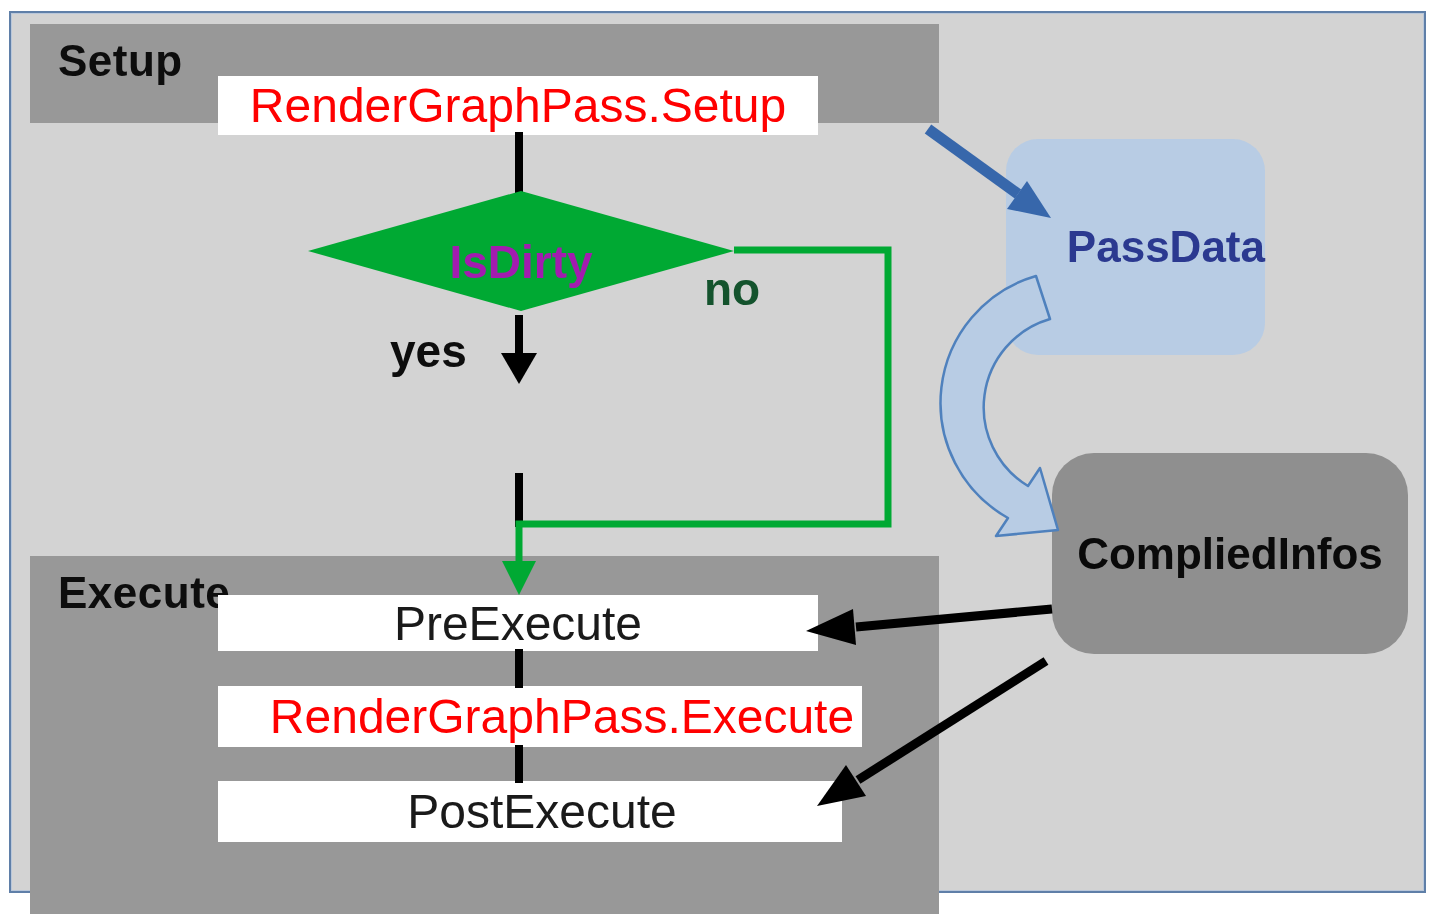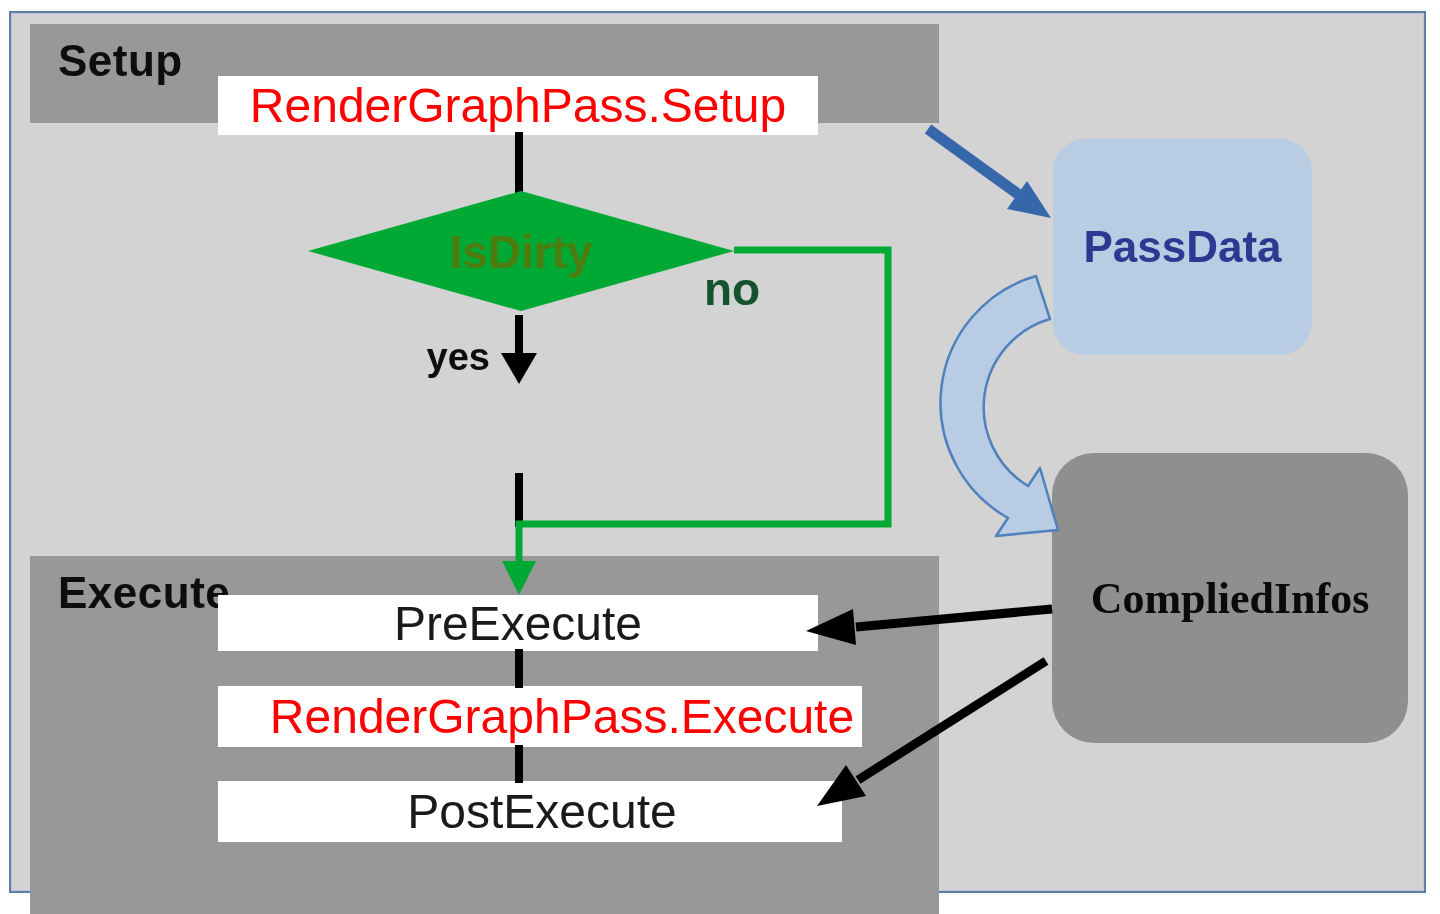--- a/index.html
+++ b/index.html
@@ -61,60 +61,59 @@
     position: absolute;
     display: flex;
     align-items: center;
     justify-content: center;
     font-weight: bold;
     font-size: 44px;
     z-index: 2;
     white-space: nowrap;
   }
   #pass-data {
-    left: 1053px; top: 139px;
+    left: 1006px; top: 139px;
     width: 259px; height: 216px;
     background: #b8cce4;
     border-radius: 32px;
     color: #2b3990;
+    justify-content: flex-end;
   }
   #complied-infos {
     left: 1052px; top: 453px;
-    width: 356px; height: 290px;
+    width: 356px; height: 201px;
     background: #8f8f8f;
     border-radius: 42px;
     color: #0a0a0a;
-    font-family: Liberation Serif, serif;
   }
   .svg-layer {
     position: absolute;
     left: 0; top: 0;
     width: 1440px; height: 914px;
     z-index: 5;
     pointer-events: none;
   }
   .float-label {
     position: absolute;
     z-index: 6;
     font-weight: bold;
     white-space: nowrap;
   }
   #label-isdirty {
-    left: 381px; top: 226px;
+    left: 381px; top: 236px;
     width: 280px; height: 52px;
     display: flex; align-items: center; justify-content: center;
-    color: #4d7c0f;
+    color: #a21caf;
     font-size: 46px;
   }
   #label-yes {
-    left: 390px; top: 336px;
+    left: 390px; top: 324px;
     width: 100px;
-    text-align: right;
     color: #0d0d0d;
-    font-size: 38px;
+    font-size: 46px;
   }
   #label-no {
     left: 704px; top: 262px;
     color: #14532d;
     font-size: 46px;
   }
 </style>
 </head>
 <body>
 

